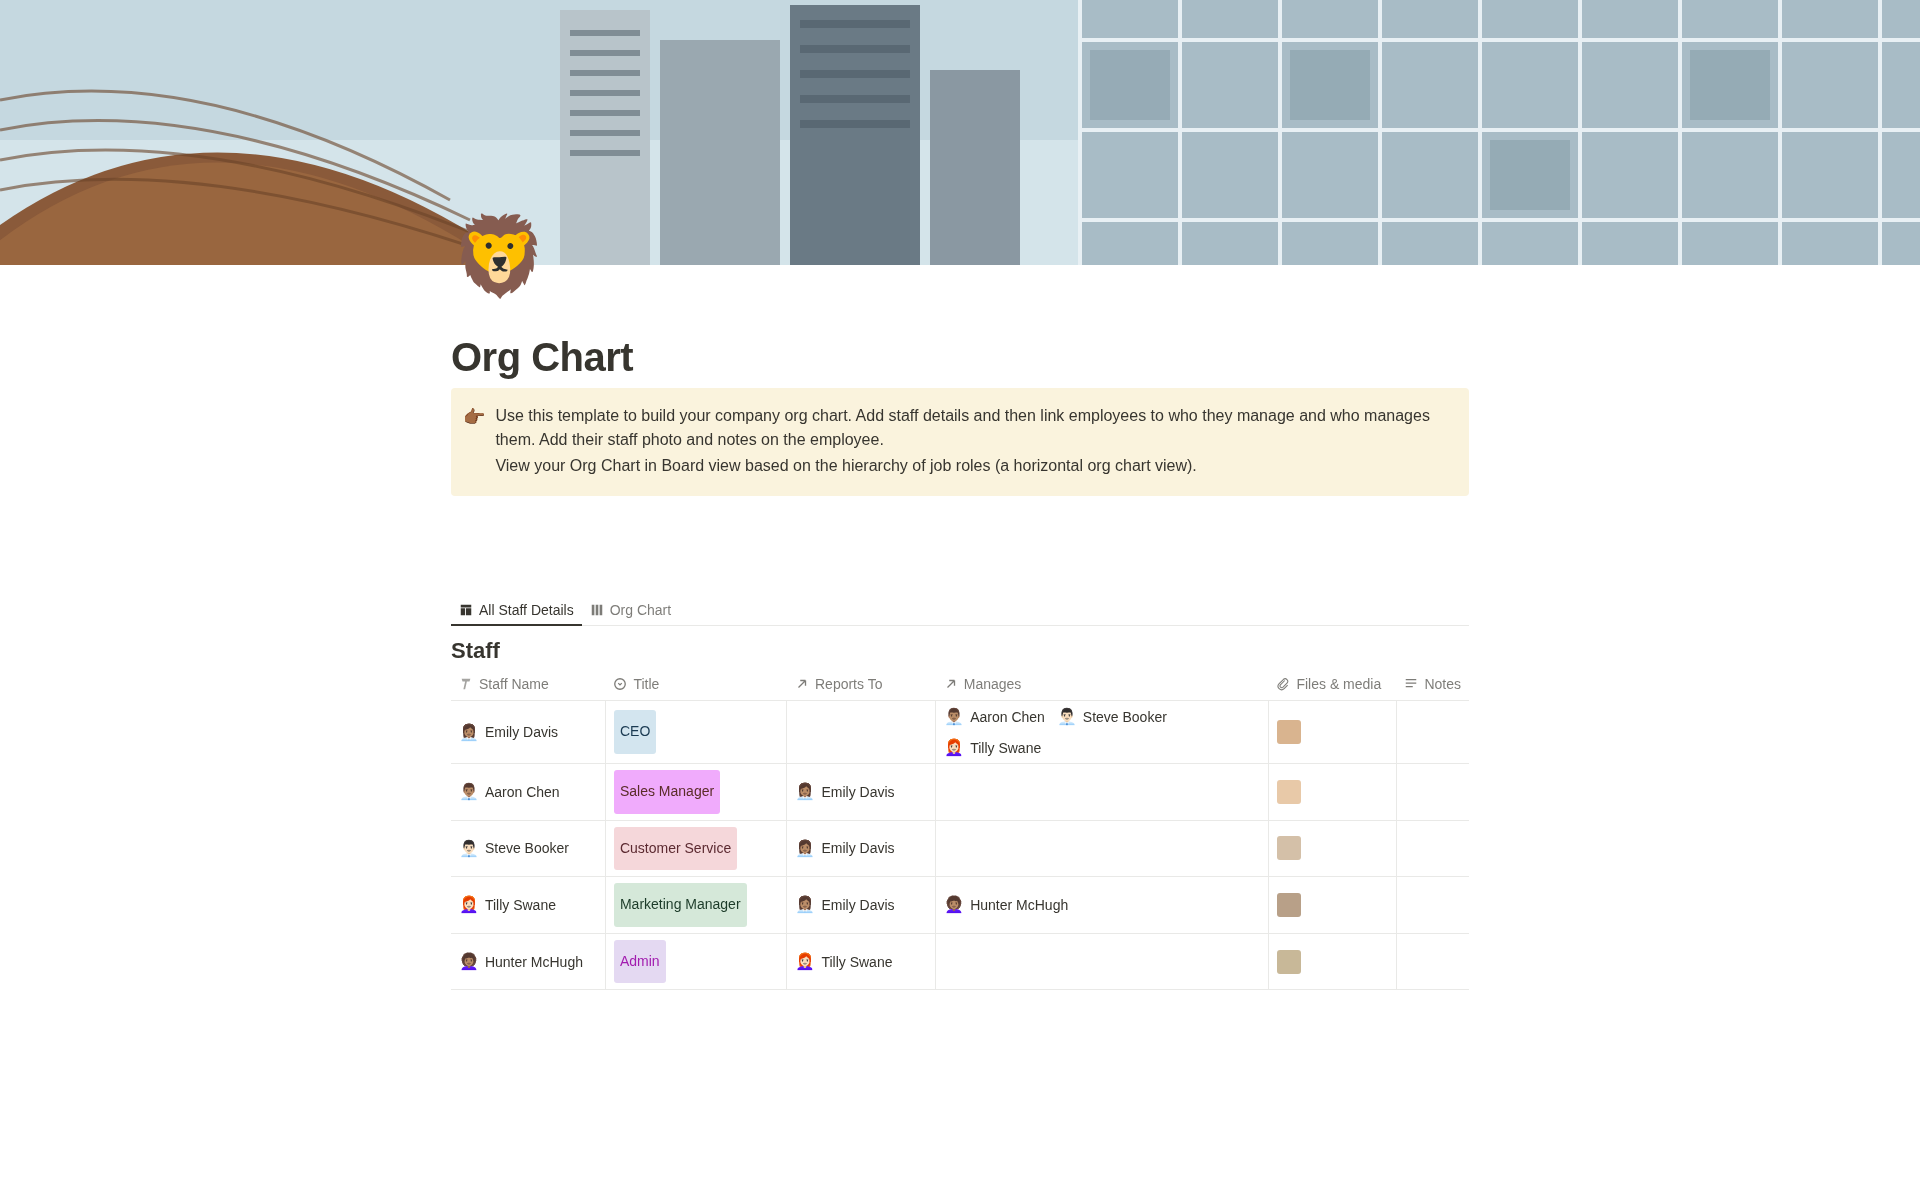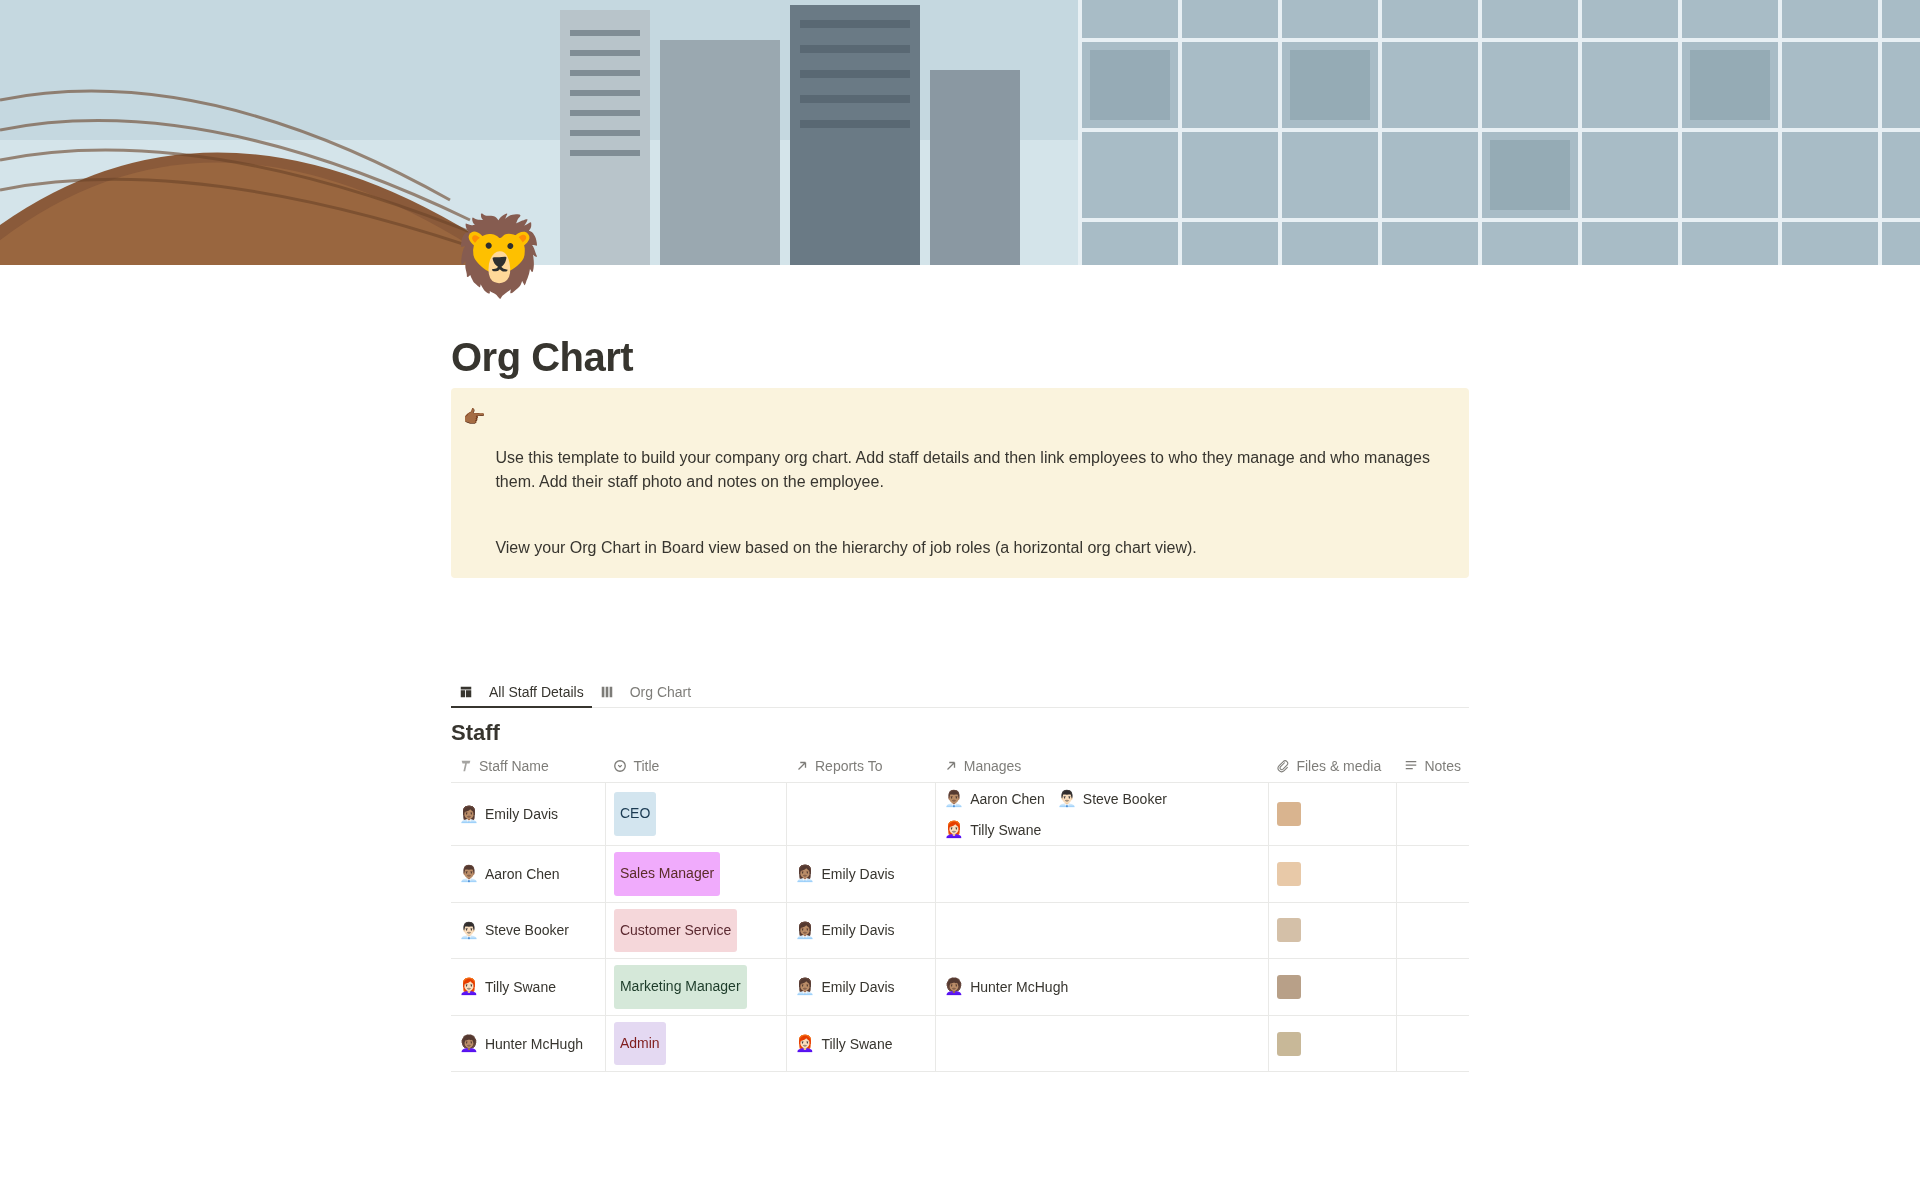--- a/index.html
+++ b/index.html
@@ -5,42 +5,42 @@
 * { margin:0; padding:0; box-sizing:border-box; }
 body { font-family:-apple-system,BlinkMacSystemFont,"Segoe UI",Helvetica,Arial,sans-serif; background:#fff; color:#37352f; width:1920px; }
 .cover { height:265px; position:relative; overflow:hidden; }
 .cover svg { width:100%; height:100%; display:block; }
 .content { max-width:1210px; margin:0 auto; padding:0 96px; position:relative; }
 .page-icon { font-size:78px; line-height:1; position:absolute; top:-48px; left:96px; }
 .page-title { font-size:40px; font-weight:700; padding-top:70px; margin-bottom:8px; letter-spacing:-0.5px; }
 .callout { background:#faf3dd; border-radius:4px; padding:16px 16px 16px 12px; display:flex; gap:10px; margin-top:4px; }
 .callout-icon { font-size:18px; flex-shrink:0; margin-top:2px; }
 .callout-text { font-size:16px; line-height:1.5; color:#37352f; }
-.callout-text p { margin-bottom:2px;margin-top:42px; }
+.callout-text p { margin-bottom:2px; }
 .spacer { height:100px; }
 .tabs { display:flex; border-bottom:1px solid #e9e9e7; }
-.tab { display:flex; align-items:center; gap:16px; padding:6px 8px 7px; font-size:14px; color:rgba(55,53,47,0.65); cursor:pointer; position:relative; }
+.tab { display:flex; align-items:center; gap:6px; padding:6px 8px 7px; font-size:14px; color:rgba(55,53,47,0.65); cursor:pointer; position:relative; }
 .tab.active { color:#37352f; font-weight:500; }
 .tab.active::after { content:""; position:absolute; left:0; right:0; bottom:-1px; height:2px; background:#37352f; }
 .tab svg { width:14px; height:14px; fill:currentColor; }
 .section-title { font-size:22px; font-weight:700; margin-top:12px; margin-bottom:4px; }
 .table { width:100%; border-collapse:collapse; font-size:14px; }
 .table th { text-align:left; font-weight:400; color:rgba(55,53,47,0.65); padding:8px 8px; border-bottom:1px solid #e9e9e7; font-size:14px; }
 .table th .hcell { display:flex; align-items:center; gap:6px; }
 .table th svg { width:14px; height:14px; fill:rgba(55,53,47,0.45); flex-shrink:0; }
 .table td { padding:6px 8px; border-bottom:1px solid #e9e9e7; border-right:1px solid #e9e9e7; vertical-align:middle; }
 .table td:first-child { border-left:none; }
 .person { display:inline-flex; align-items:center; gap:6px; white-space:nowrap; }
 .person-emoji { font-size:16px; }
 .tag { display:inline-block; padding:12px 6px; border-radius:3px; font-size:14px; line-height:1.4; }
 .tag-blue { background:#d3e5ef; color:#1a3a52; }
 .tag-salmon { background:#f0abfc; color:#5a2c28; }
 .tag-pink { background:#f5d7da; color:#5c2a31; }
 .tag-green { background:#d5e8d9; color:#1c3b29; }
-.tag-purple { background:#e4d9f2; color:#7f1d1d; }
+.tag-purple { background:#e4d9f2; color:#a21caf; }
 .avatar { width:24px; height:24px; border-radius:3px; display:inline-block; vertical-align:middle; }
 .col-name { width:155px; }
 .col-title { width:185px; }
 .col-reports { width:150px; }
 .col-manages { width:340px; }
 .col-files { width:130px; }
 .col-notes { width:auto; border-right:none !important; }
 .manages-cell { display:flex; gap:12px; flex-wrap:wrap; }
 </style>
 </head>

